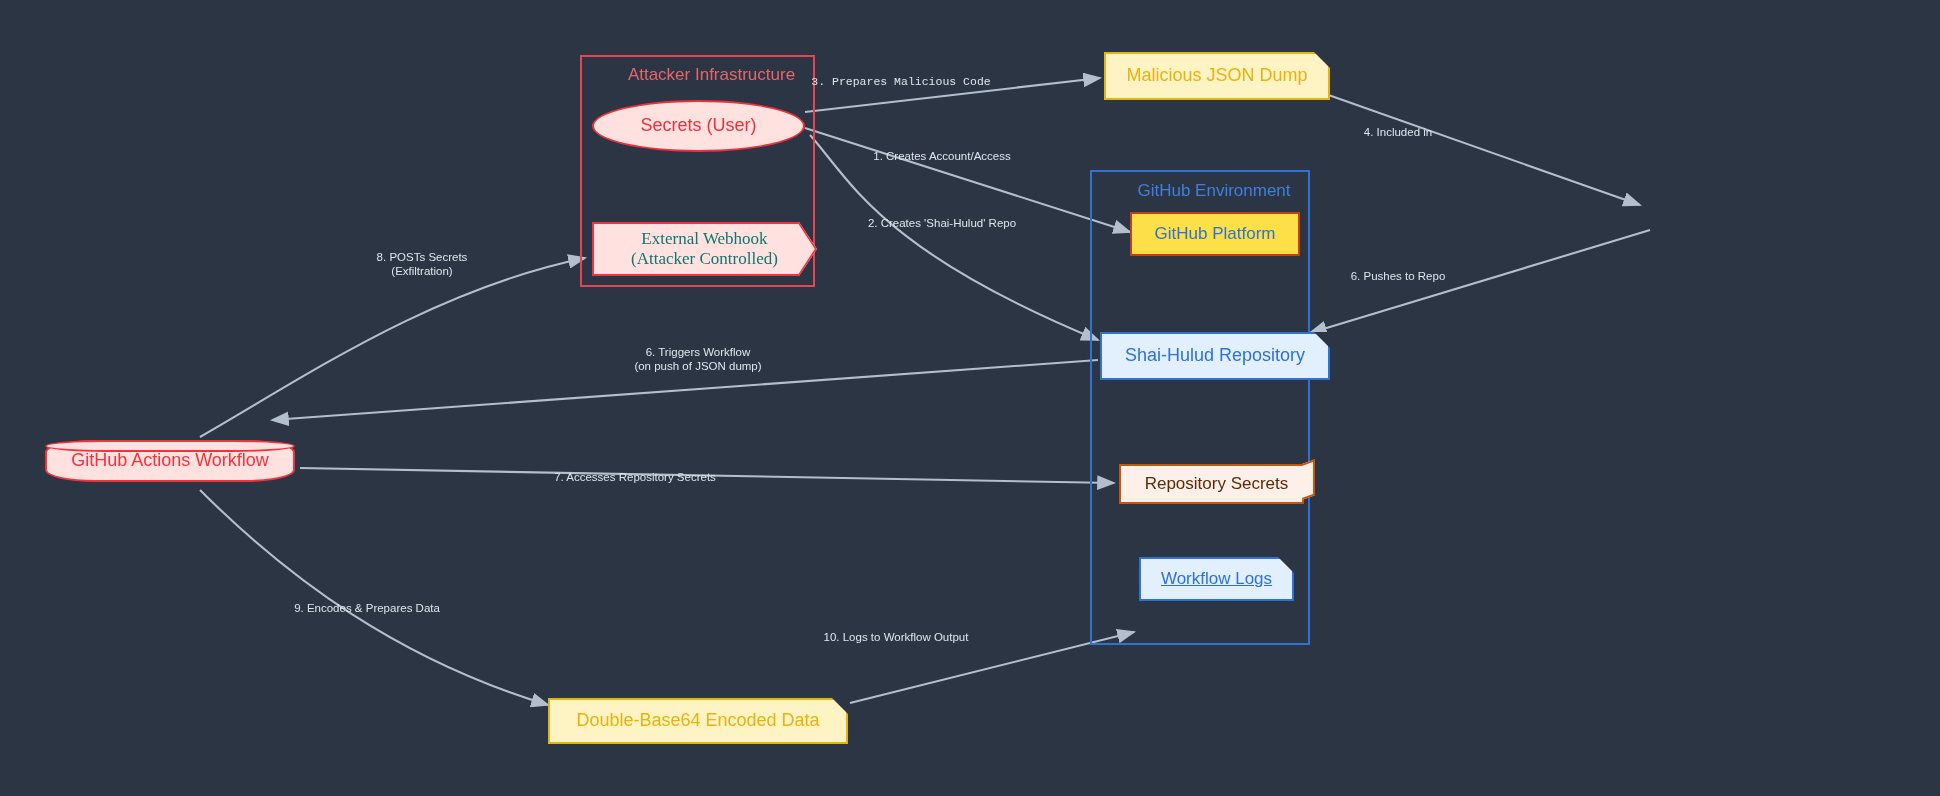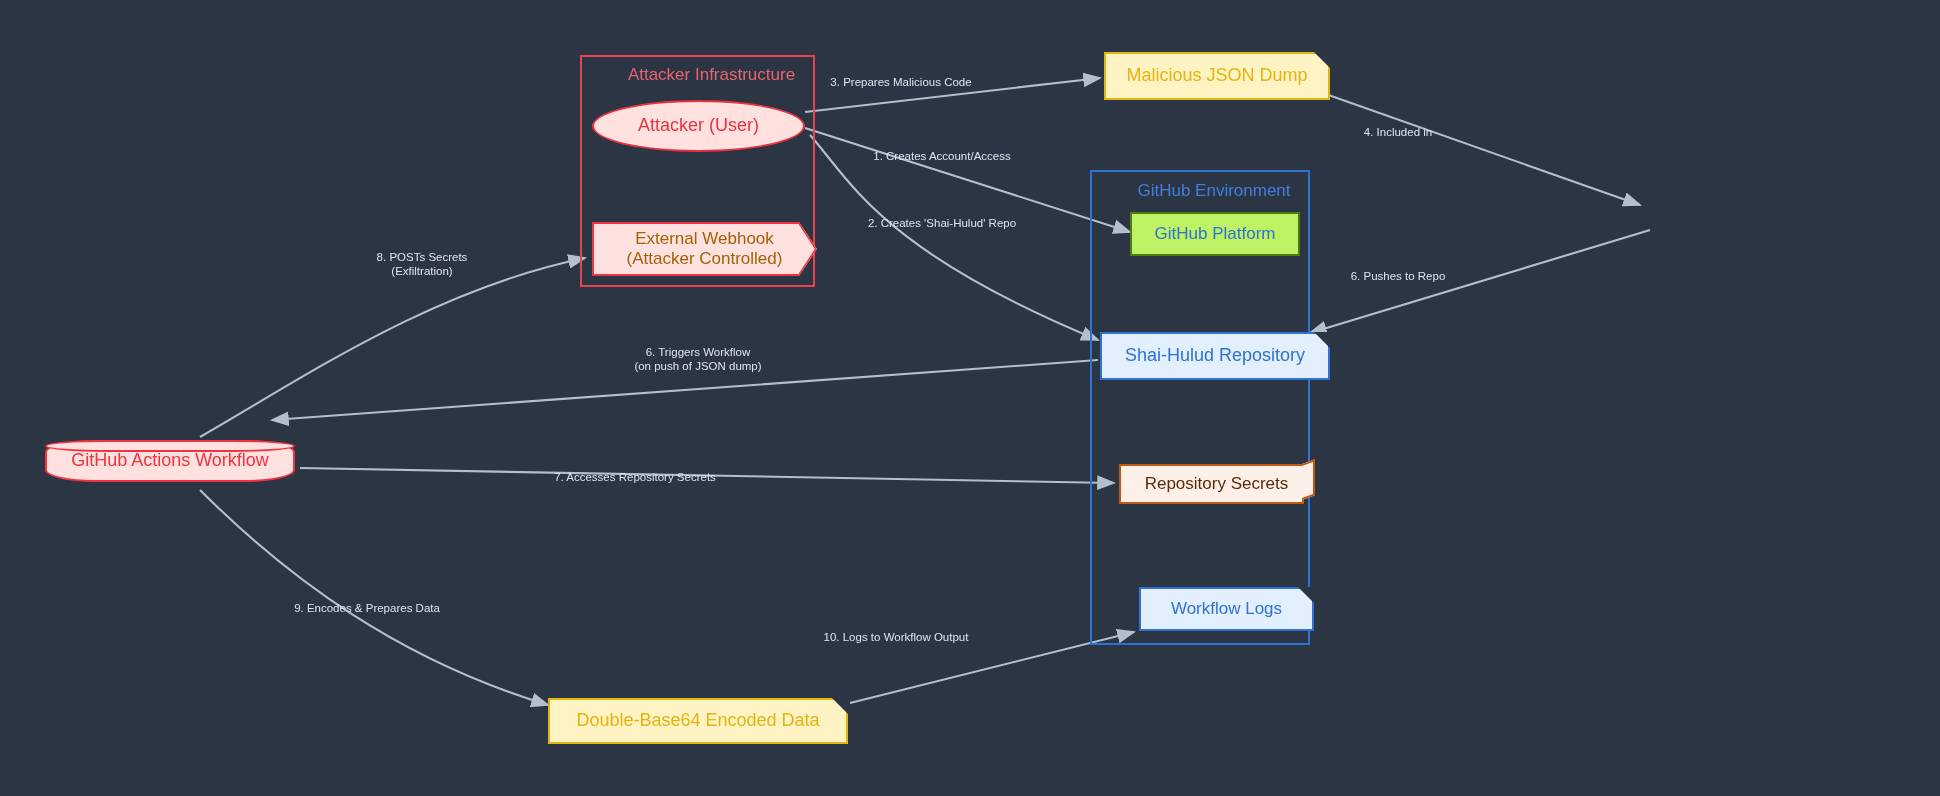--- a/index.html
+++ b/index.html
@@ -59,22 +59,22 @@
   .cluster-github .cluster-title { color: #3f7fe0; }
 
   
   .n-ellipse {
     border-radius: 50%;
     background: #ffe2e0;
     border: 2px solid #e8333f;
     color: #e8333f;
   }
   .n-box-blue {
-    background: #bef264;
-    border: 2px solid #4d7c0f;
+    background: #fde047;
+    border: 2px solid #c2410c;
     color: #2f72d4;
     text-align: right;
   }
   .n-note-blue {
     background: #e2effc;
     border: 2px solid #2f72d4;
     color: #2f72d4;
   }
   .n-note-yellow {
     background: #fdf3c3;
@@ -129,23 +129,24 @@
     position: absolute;
     left: -16px; top: -16px;
     width: 0; height: 0;
     border-left: 16px solid transparent;
   }
   .n-note-blue .fold::after  { border-bottom: 16px solid #2f72d4; opacity: .0; }
 
   
   .n-pennant {
     background: #ffe2e0;
-    color: #a16207;
+    color: #0f766e;
     border: none;
     clip-path: polygon(0 0, calc(100% - 18px) 0, 100% 50%, calc(100% - 18px) 100%, 0 100%);
+    font-family: Liberation Serif, serif;
   }
   .pennant-outline { position: absolute; left:0; top:0; width:100%; height:100%; }
 
   
   .n-rhombus {
     background: transparent;
     color: #e8b311;
     border: none;
   }
   .rhombus-bg {
@@ -200,21 +201,21 @@
 
   <div class="cluster cluster-attacker" style="left:580px; top:55px; width:235px; height:232px;">
     <div class="cluster-title" style="top:8px;">Attacker Infrastructure</div>
   </div>
 
   <div class="cluster cluster-github" style="left:1090px; top:170px; width:220px; height:475px;">
     <div class="cluster-title" style="top:9px;">GitHub Environment</div>
   </div>
 
   <div class="node n-ellipse" style="left:592px; top:100px; width:213px; height:52px; font-size:18px;">
-    <span>Attacker (User)</span>
+    <span>Secrets (User)</span>
   </div>
 
   <div class="node n-pennant" style="left:592px; top:222px; width:225px; height:54px; font-size:17px; flex-direction:column;">
     <span>External Webhook</span>
     <span>(Attacker Controlled)</span>
     <svg class="pennant-outline" viewBox="0 0 225 54" preserveAspectRatio="none">
       <polygon points="1,1 207,1 224,27 207,53 1,53" fill="none" stroke="#f1333f" stroke-width="2" vector-effect="non-scaling-stroke"></polygon>
     </svg>
   </div>
 
@@ -230,37 +231,37 @@
 
   <div class="node n-note-blue" style="left:1100px; top:332px; width:230px; height:48px; font-size:18px;">
     <span class="fold"></span>
     <span>Shai-Hulud Repository</span>
   </div>
 
   <div class="node n-box3d" style="left:1119px; top:464px; width:185px; height:40px; font-size:17px;padding-left:10px;">
     <span>Repository Secrets</span>
   </div>
 
-  <div class="node n-note-blue" style="left:1139px; top:587px; width:175px; height:44px; font-size:17px;">
+  <div class="node n-note-blue" style="left:1139px; top:557px; width:155px; height:44px; font-size:17px;text-decoration:underline;">
     <span class="fold"></span>
     <span>Workflow Logs</span>
   </div>
 
   <div class="node n-cyl" style="left:45px; top:440px; width:250px; height:42px; font-size:18px;">
     <span>GitHub Actions Workflow</span>
   </div>
 
   <div class="node n-note-yellow" style="left:548px; top:698px; width:300px; height:46px; font-size:18px;">
     <span class="fold"></span>
     <span>Double-Base64 Encoded Data</span>
   </div>
 
   <div class="edge-label" style="left:832px; top:149px; width:220px;">1. Creates Account/Access</div>
   <div class="edge-label" style="left:822px; top:216px; width:240px;">2. Creates 'Shai-Hulud' Repo</div>
-  <div class="edge-label" style="left:786px; top:75px; width:230px;">3. Prepares Malicious Code</div>
+  <div class="edge-label" style="left:786px; top:75px; width:230px;font-family:Liberation Mono, monospace;">3. Prepares Malicious Code</div>
   <div class="edge-label" style="left:1328px; top:111px; width:140px;margin-top:14px;">4. Included in</div>
   <div class="edge-label" style="left:1308px; top:269px; width:180px;">6. Pushes to Repo</div>
   <div class="edge-label" style="left:578px; top:345px; width:240px;">6. Triggers Workflow
 (on push of JSON dump)</div>
   <div class="edge-label" style="left:500px; top:470px; width:270px;">7. Accesses Repository Secrets</div>
   <div class="edge-label" style="left:312px; top:250px; width:220px;">8. POSTs Secrets
 (Exfiltration)</div>
   <div class="edge-label" style="left:237px; top:601px; width:260px;">9. Encodes &amp; Prepares Data</div>
   <div class="edge-label" style="left:771px; top:630px; width:250px;">10. Logs to Workflow Output</div>
 

